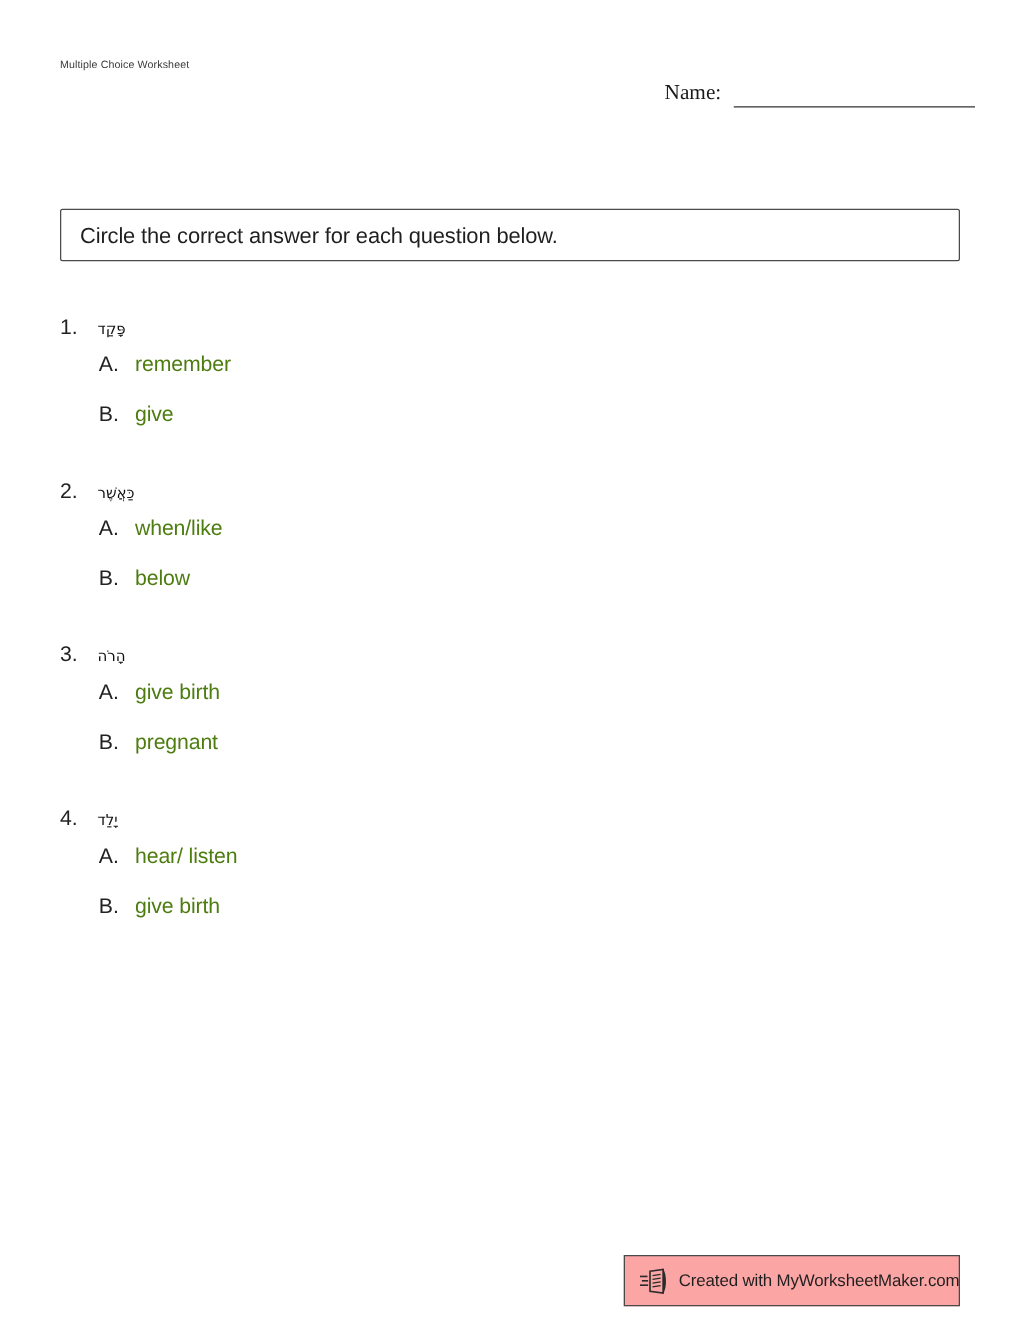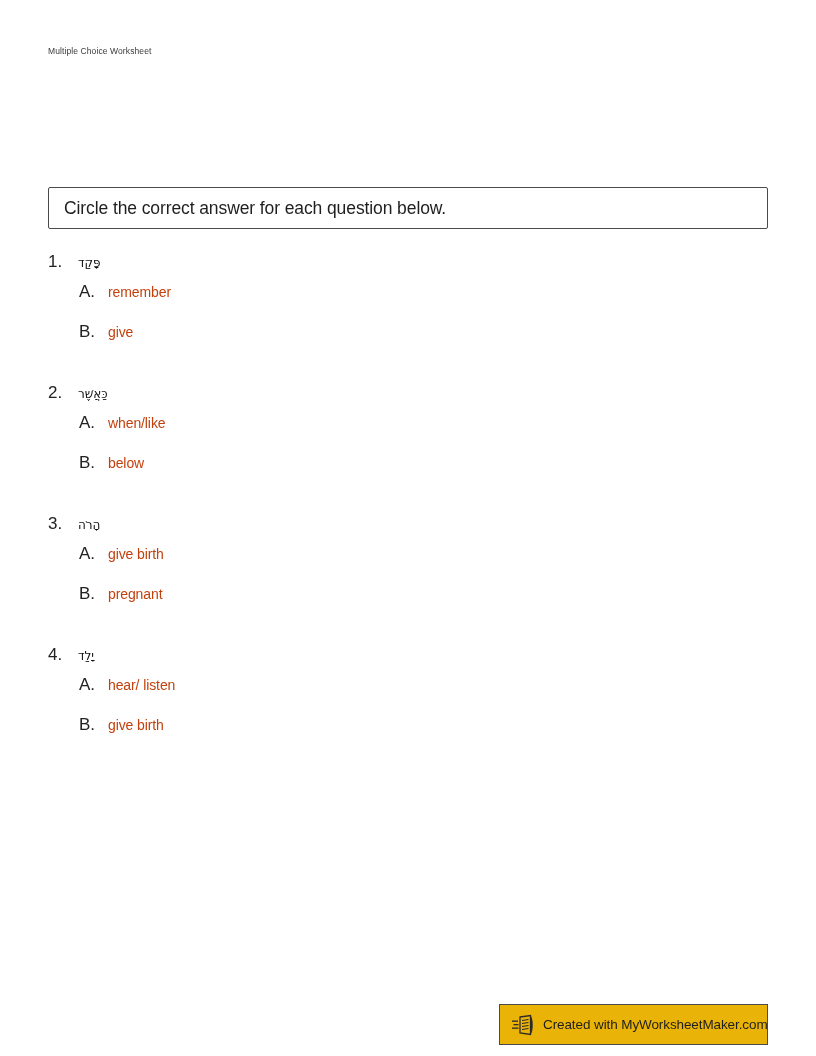--- a/index.html
+++ b/index.html
@@ -59,21 +59,21 @@
   .nd-line {
     width: 193px;
     border-bottom: 1.3px solid #333333;
     height: 22px;
   }
 
   
   .instruction-box {
     position: absolute;
     left: 48px;
-    top: 187px;
+    top: 167px;
     width: 720px;
     height: 42px;
     box-sizing: border-box;
     border: 1.2px solid #4a4a4a;
     border-radius: 2px;
     display: flex;
     align-items: center;
     background: #ffffff;
   }
   .instruction-text {
@@ -118,35 +118,35 @@
     height: 40px;
     padding-left: 31px;
   }
   .opt-letter {
     font-size: 17px;
     color: #222222;
     width: 29px;
     flex: 0 0 29px;
   }
   .opt-text {
-    font-size: 14px;
-    color: #c2410c;
+    font-size: 17px;
+    color: #4d7c0f;
     letter-spacing: -0.1px;
   }
 
   
   .footer-badge {
     position: absolute;
     left: 499px;
     top: 1004px;
     width: 269px;
     height: 41px;
     box-sizing: border-box;
     border: 1.2px solid #4a4a4a;
-    background: #eab308;
+    background: #fca5a5;
     display: flex;
     align-items: center;
     padding-left: 12px;
   }
   .badge-icon {
     width: 24px;
     height: 24px;
     flex: 0 0 24px;
     display: block;
     margin-right: 7px;
@@ -159,20 +159,24 @@
   }
 </style>
 </head>
 <body>
 
 <div class="page">
 
   <div class="worksheet-type">Multiple Choice Worksheet</div>
 
   <div class="namedate">
+    <div class="nd-row">
+      <span class="nd-label">Name:</span>
+      <span class="nd-line"></span>
+    </div>
   </div>
 
   <div class="instruction-box">
     <span class="instruction-text">Circle the correct answer for each question below.</span>
   </div>
 
   <div class="questions">
 
     <div class="question-block">
       <div class="q-line">

